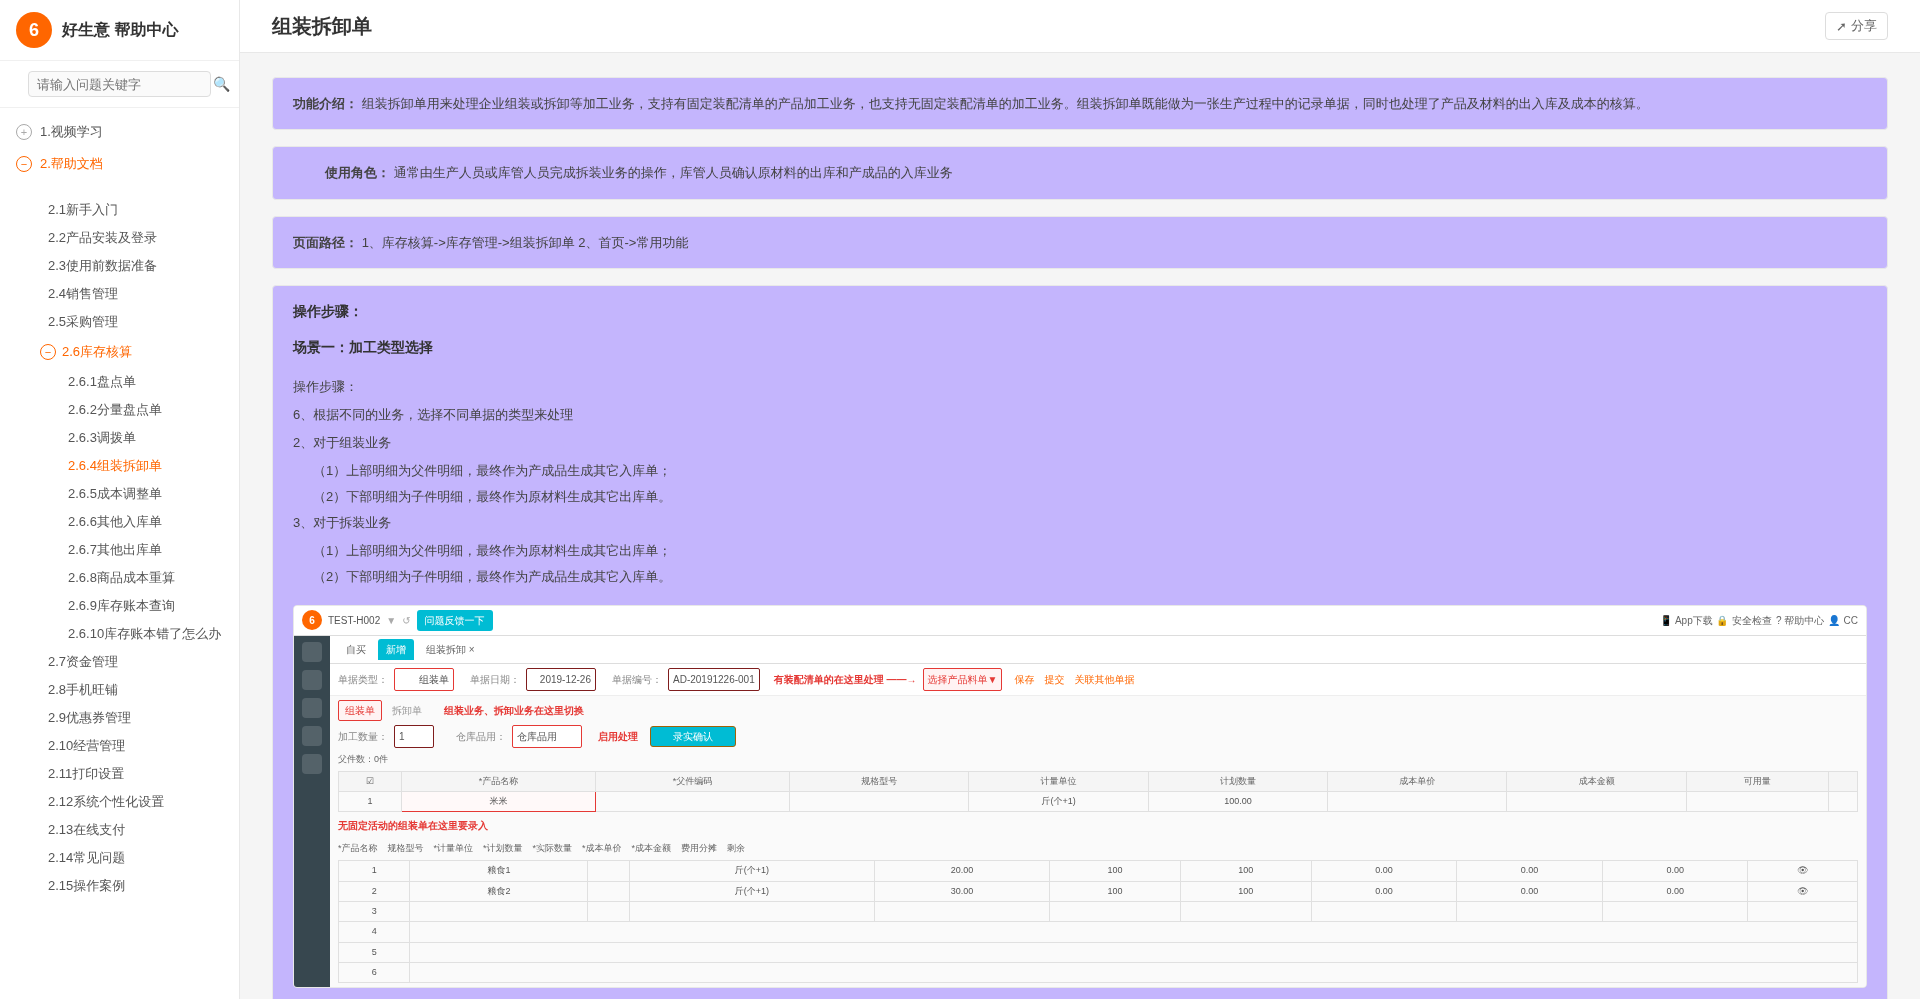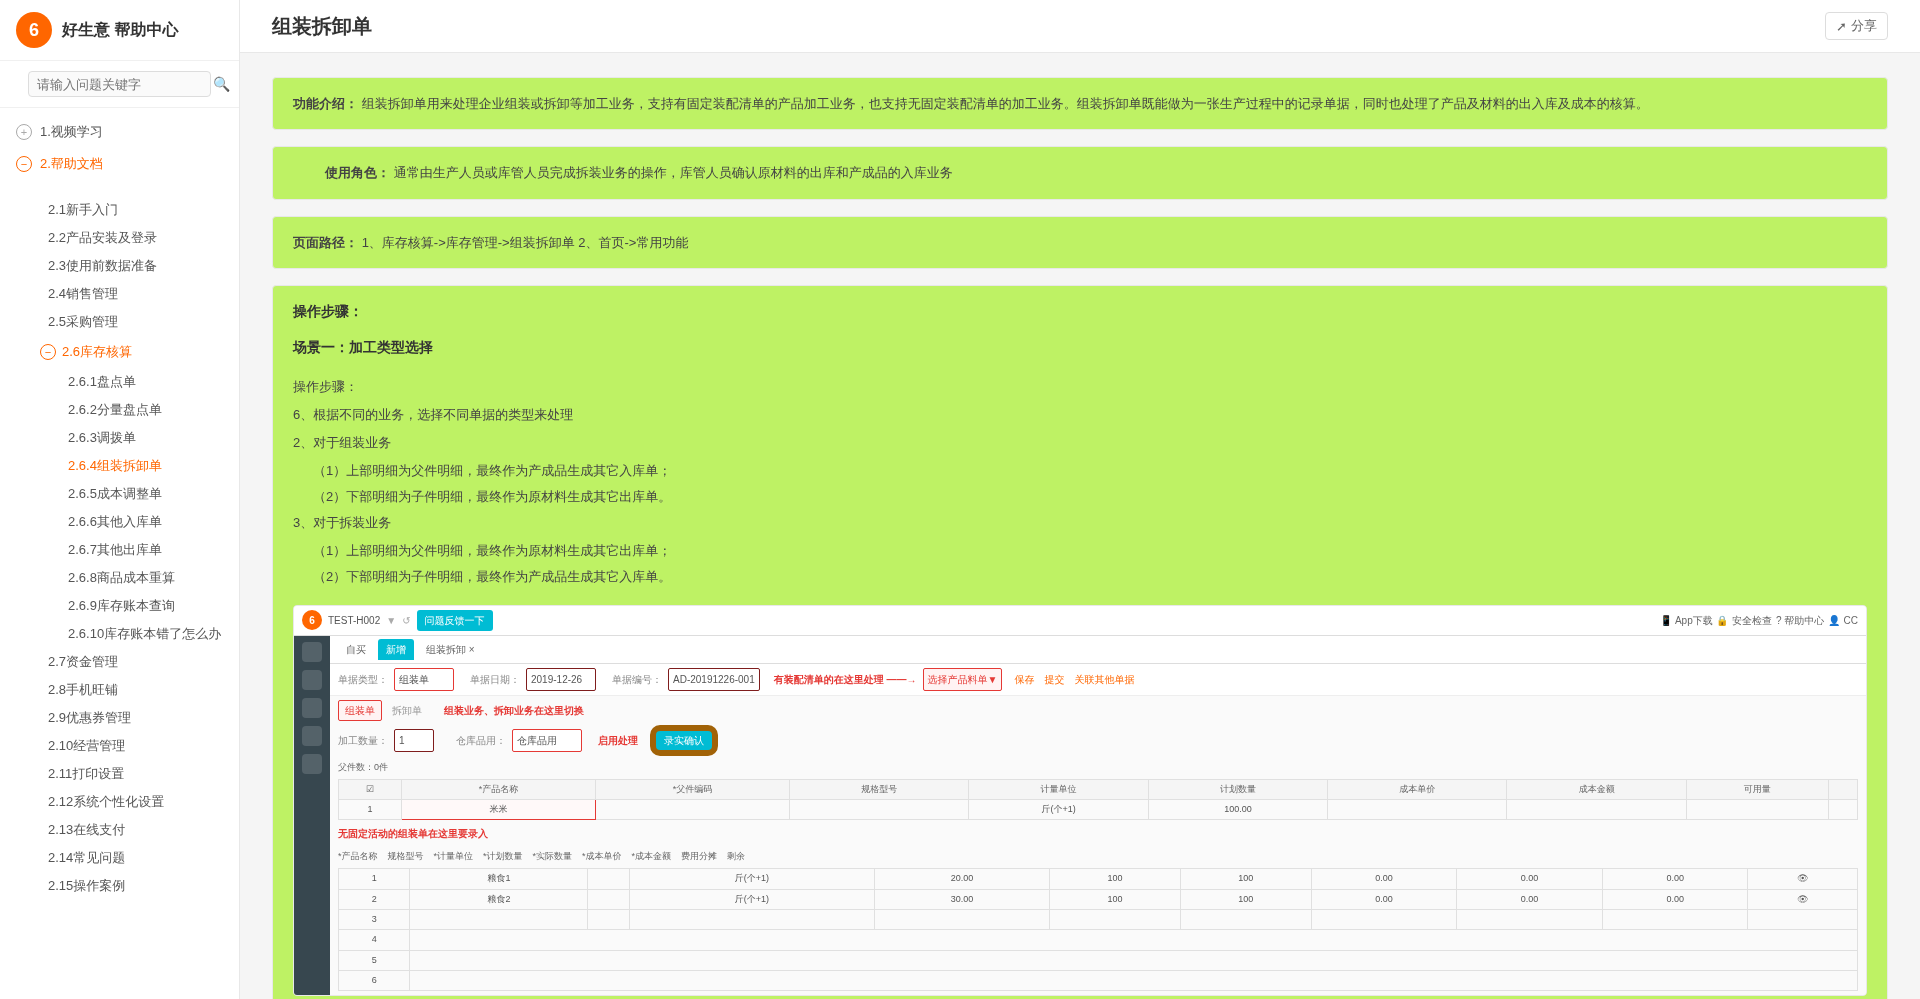--- a/index.html
+++ b/index.html
@@ -104,21 +104,21 @@
     }
 
     #main-content {
       flex: 1;
       overflow-y: auto;
       padding: 24px 32px;
       background: #f5f5f5;
     }
 
     .info-block {
-      background: #bef264;
+      background: #c4b5fd;
       border: 1px solid #e8e8e8;
       border-radius: 4px;
       padding: 14px 20px;
       margin-bottom: 16px;
       font-size: 13px; color: #444; line-height: 1.7;
     }
     .section-label { font-size: 14px; font-weight: bold; color: #333; margin-bottom: 8px; }
     .content-text { font-size: 13px; color: #444; line-height: 1.8; }
 
     .steps-section { margin-top: 16px; }
@@ -177,21 +177,21 @@
     }
     .ss-tab {
       padding: 2px 8px; font-size: 10px; color: #666;
       border-radius: 3px 3px 0 0;
     }
     .ss-tab.active { background: #00bcd4; color: #fff; }
 
     .ss-toolbar {
       background: #fff; padding: 4px 8px;
       display: flex; align-items: center; gap: 6px;
-      border-bottom: 1px solid #eee; font-size: 10px;
+      border-bottom: 1px solid #eee; font-size: 10px; text-align: right;
     }
     .ss-field {
       border: 1px solid #7f1d1d; border-radius: 2px;
       padding: 2px 4px; font-size: 10px; color: #555;
       background: #fff; min-width: 70px;
     }
     .ss-label { color: #888; font-size: 10px; white-space: nowrap; }
     .ss-red-annotation {
       color: #e53935; font-size: 10px; font-weight: bold;
       margin-left: 8px;
@@ -397,21 +397,21 @@
                   </div>
                   <span style="color:#e53935; font-size:10px; font-weight:bold; margin-left:10px;">组装业务、拆卸业务在这里切换</span>
                 </div>
 
                 <div class="ss-row">
                   <span class="ss-label">加工数量：</span>
                   <div class="ss-field" style="min-width:40px;">1</div>
                   <span class="ss-label" style="margin-left:16px;">仓库品用：</span>
                   <div class="ss-field" style="border:1.5px solid #e53935;">仓库品用</div>
                   <span style="color:#e53935; font-size:10px; font-weight:bold; margin-left:10px;">启用处理</span>
-                  <div style="border:6px solid #a16207; border-radius:10px; padding:1px 8px; background:#00bcd4; color:#fff; font-size:10px; margin-left:6px;">录实确认</div>
+                  <div style="border:1px solid #a16207; border-radius:3px; padding:1px 22px; background:#00bcd4; color:#fff; font-size:10px; margin-left:6px;">录实确认</div>
                 </div>
 
                 <div style="font-size:9px; color:#666; margin-bottom:2px;">父件数：0件</div>
                 <table class="ss-table">
                   <thead>
                     <tr>
                       <th>☑</th>
                       <th>*产品名称</th>
                       <th>*父件编码</th>
                       <th>规格型号</th>

